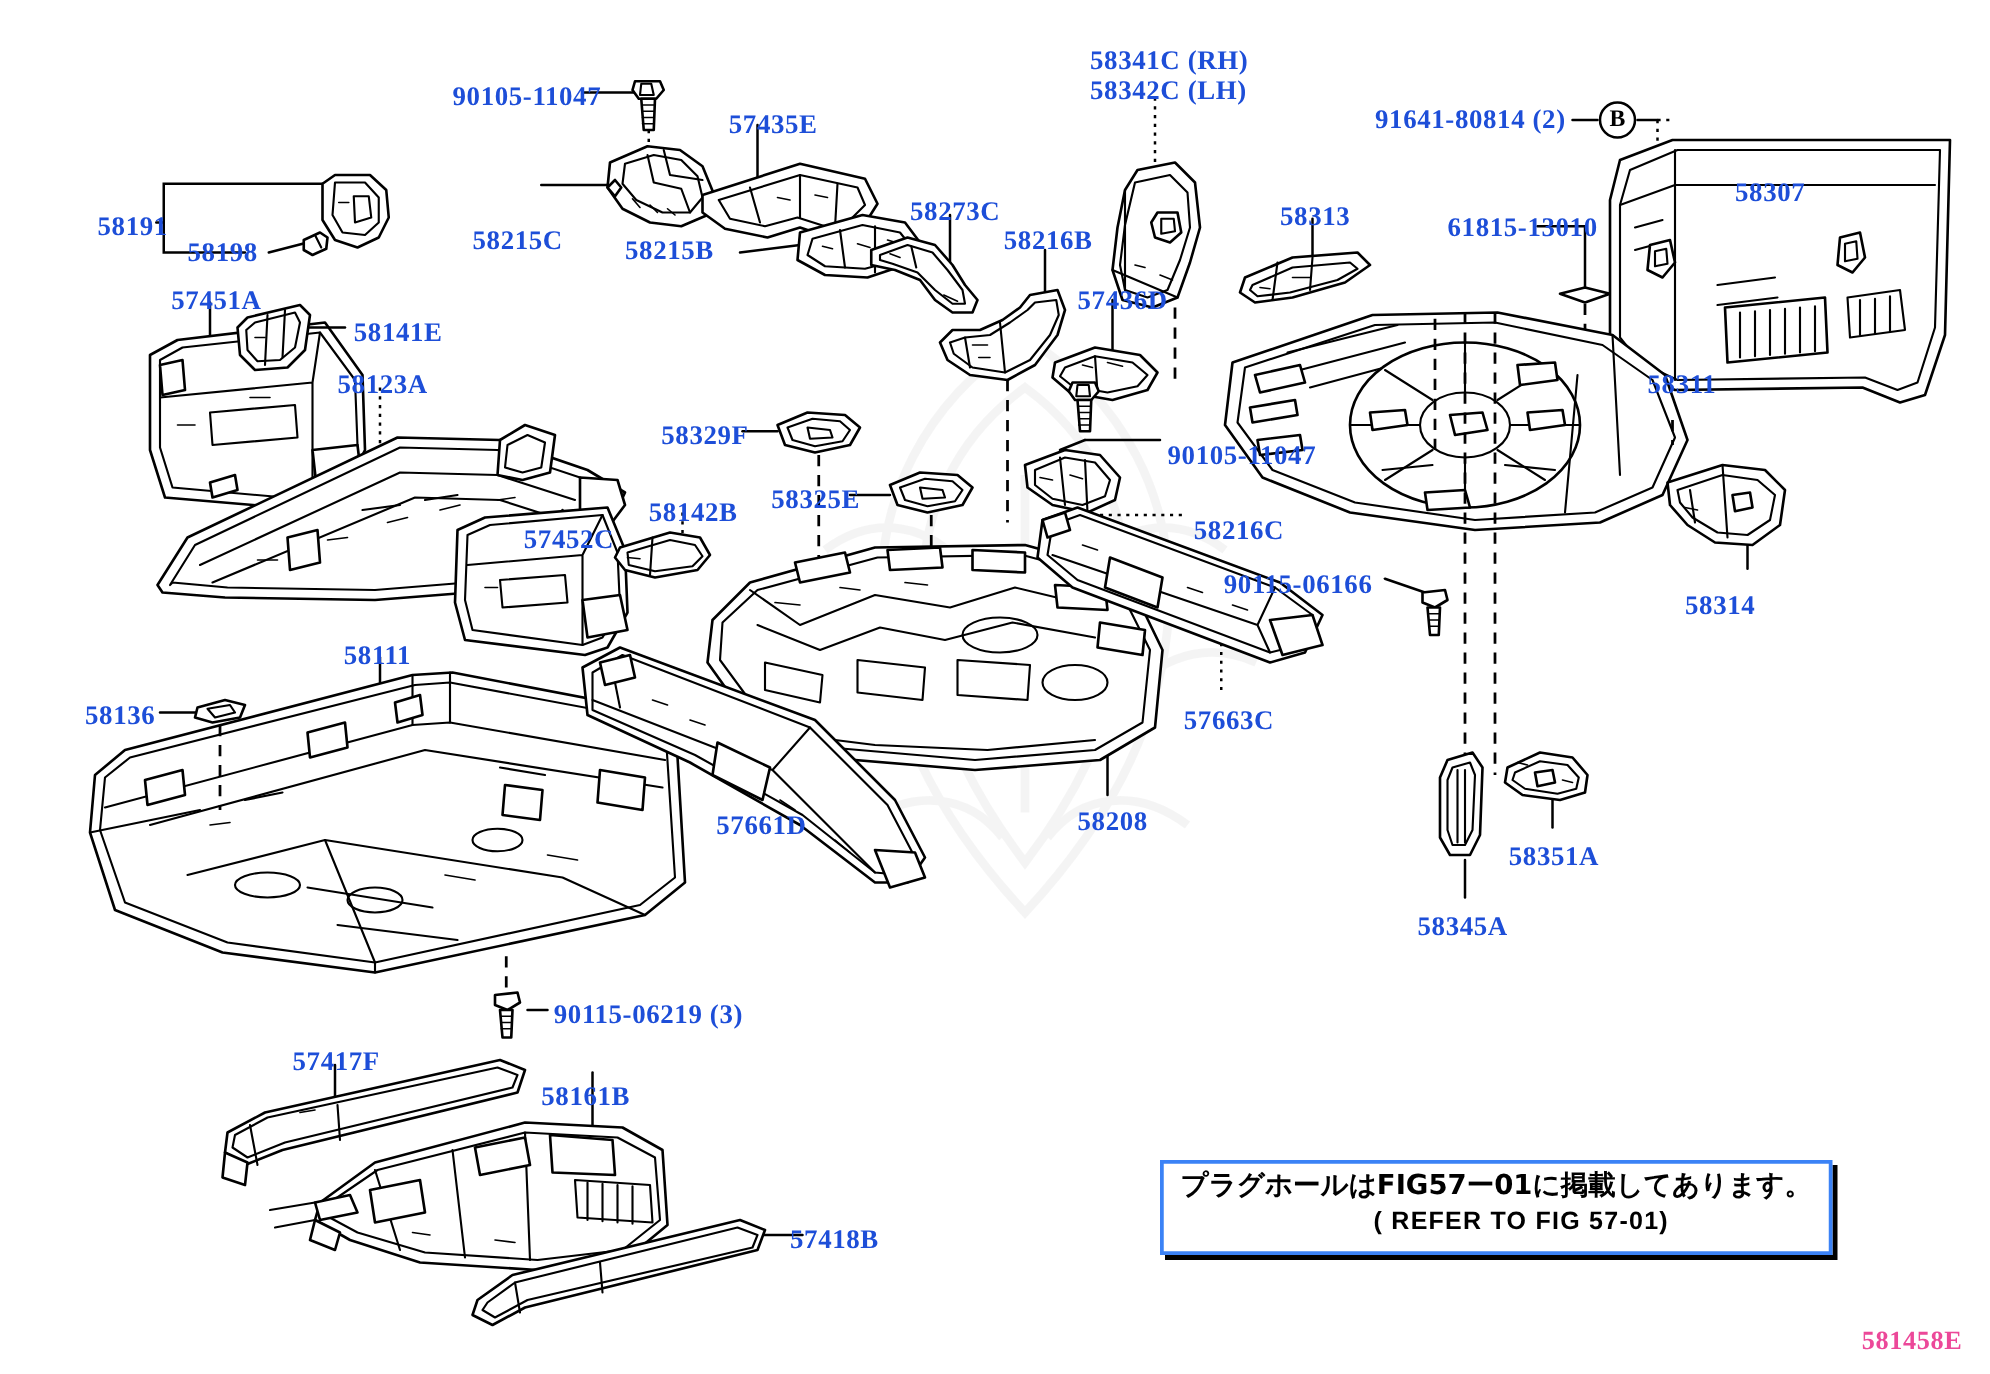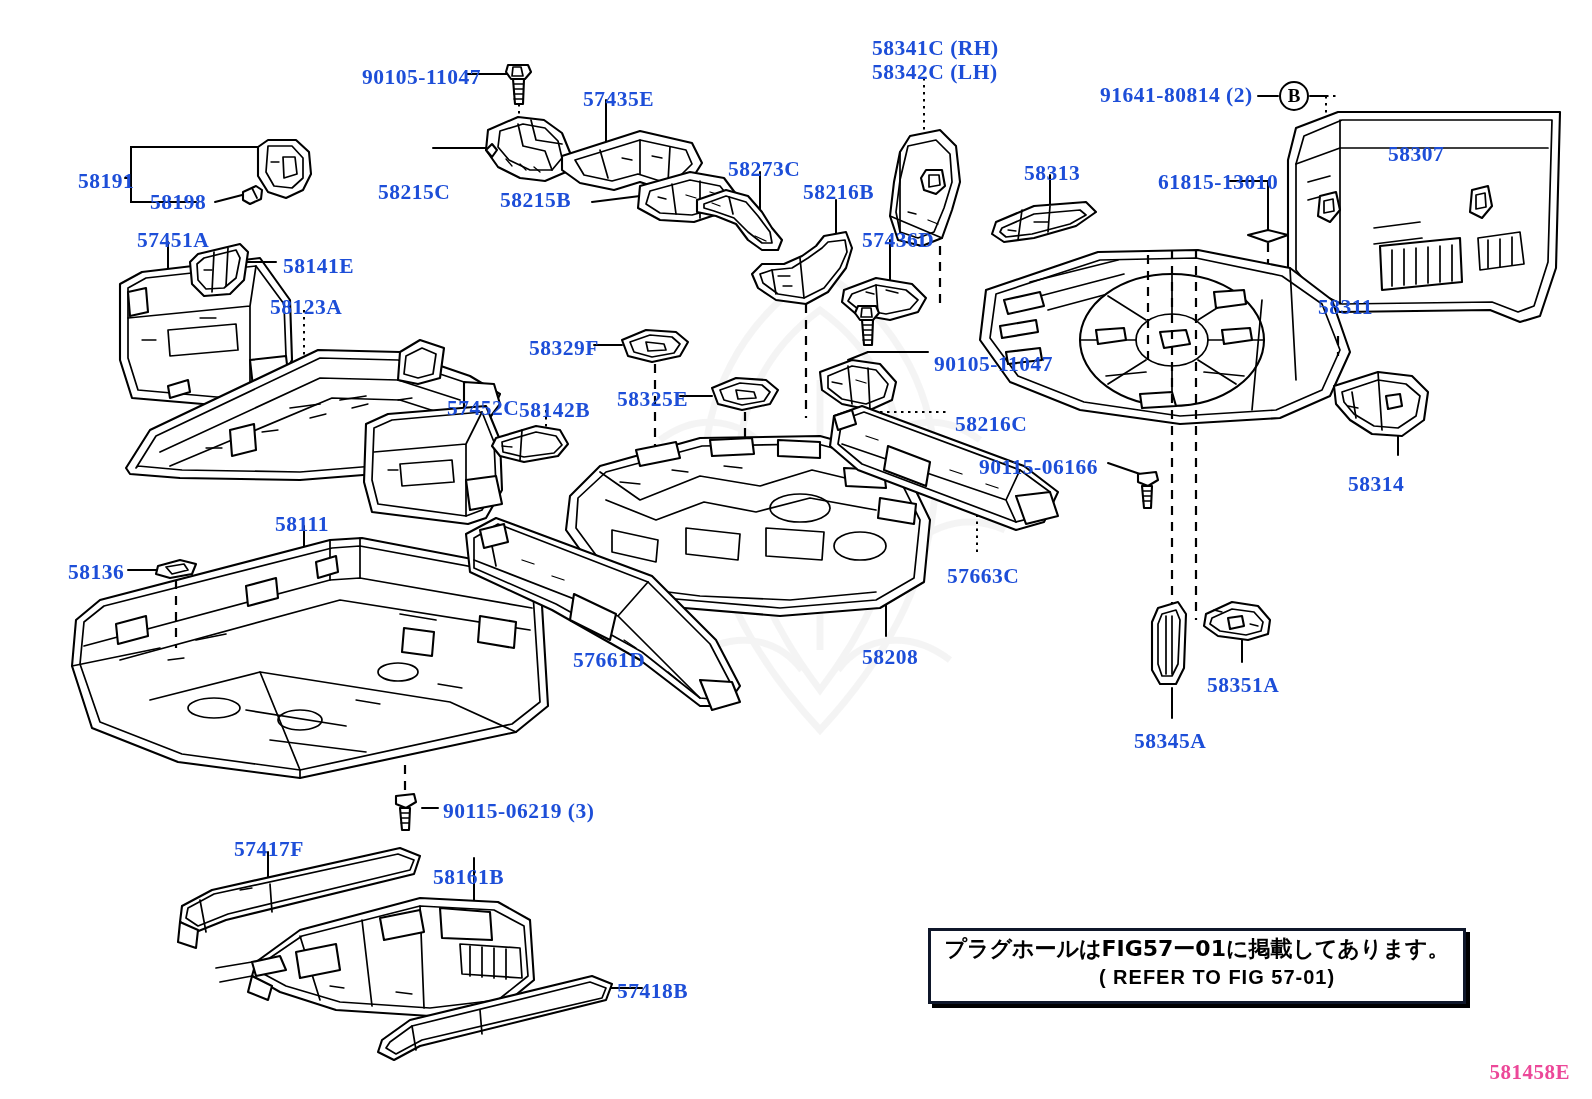--- a/index.html
+++ b/index.html
@@ -42,21 +42,21 @@
     letter-spacing:0.5px;
     color:#1d4ed8;
     white-space:nowrap;
     line-height:1.15;
   }
   
   #note-box{
     position:absolute;
     left:928px; top:928px;
     width:538px; height:76px;
-    border:3px solid #0f172a;
+    border:3px solid #3b82f6;
     background:#fff;
     box-shadow:4px 4px 0 #000;
     z-index:3;
     text-align:center;
     box-sizing:border-box;
     padding-top:6px;
   }
   #note-jp{
     font-family:"DejaVu Sans", sans-serif;
     font-weight:bold;
@@ -465,39 +465,39 @@
       <div class="lbl" style="left: 1024px; top: 161px;">58313</div>
       <div class="lbl" style="left: 1100px; top: 83px;">91641-80814 (2)</div>
       <div class="lbl" style="left: 1158px; top: 170px;">61815-13010</div>
       <div class="lbl" style="left: 1388px; top: 142px;">58307</div>
       <div class="lbl" style="left: 1318px; top: 295px;">58311</div>
       <div class="lbl" style="left: 78px; top: 169px;">58191</div>
       <div class="lbl" style="left: 150px; top: 190px;">58198</div>
       <div class="lbl" style="left: 137px; top: 228px;">57451A</div>
       <div class="lbl" style="left: 283px; top: 254px;">58141E</div>
       <div class="lbl" style="left: 270px; top: 295px;">58123A</div>
-      <div class="lbl" style="left: 419px; top: 396px; margin-left: 28px;">57452C</div>
+      <div class="lbl" style="left: 419px; top: 419px;">57452C</div>
       <div class="lbl" style="left: 519px; top: 398px;">58142B</div>
       <div class="lbl" style="left: 529px; top: 336px;">58329F</div>
       <div class="lbl" style="left: 617px; top: 387px;">58325E</div>
       <div class="lbl" style="left: 934px; top: 352px;">90105-11047</div>
       <div class="lbl" style="left: 955px; top: 412px;">58216C</div>
       <div class="lbl" style="left: 979px; top: 455px;">90115-06166</div>
       <div class="lbl" style="left: 947px; top: 564px;">57663C</div>
       <div class="lbl" style="left: 1348px; top: 472px;">58314</div>
       <div class="lbl" style="left: 1207px; top: 673px;">58351A</div>
       <div class="lbl" style="left: 1134px; top: 729px;">58345A</div>
       <div class="lbl" style="left: 275px; top: 512px;">58111</div>
       <div class="lbl" style="left: 68px; top: 560px;">58136</div>
       <div class="lbl" style="left: 573px; top: 648px;">57661D</div>
       <div class="lbl" style="left: 862px; top: 645px;">58208</div>
       <div class="lbl" style="left: 443px; top: 799px;">90115-06219 (3)</div>
       <div class="lbl" style="left: 234px; top: 837px;">57417F</div>
       <div class="lbl" style="left: 433px; top: 865px;">58161B</div>
-      <div class="lbl" style="left: 617px; top: 979px;">57418B</div>
+      <div class="lbl" style="left: 632px; top: 979px;">57418B</div>
     </div>
 
   <div id="note-box">
     <div id="note-jp">プラグホールはFIG57ー01に掲載してあります。</div>
     <div id="note-en">( REFER TO FIG 57-01)</div>
   </div>
 
   <div id="figure-id">581458E</div>
 
 </div>

